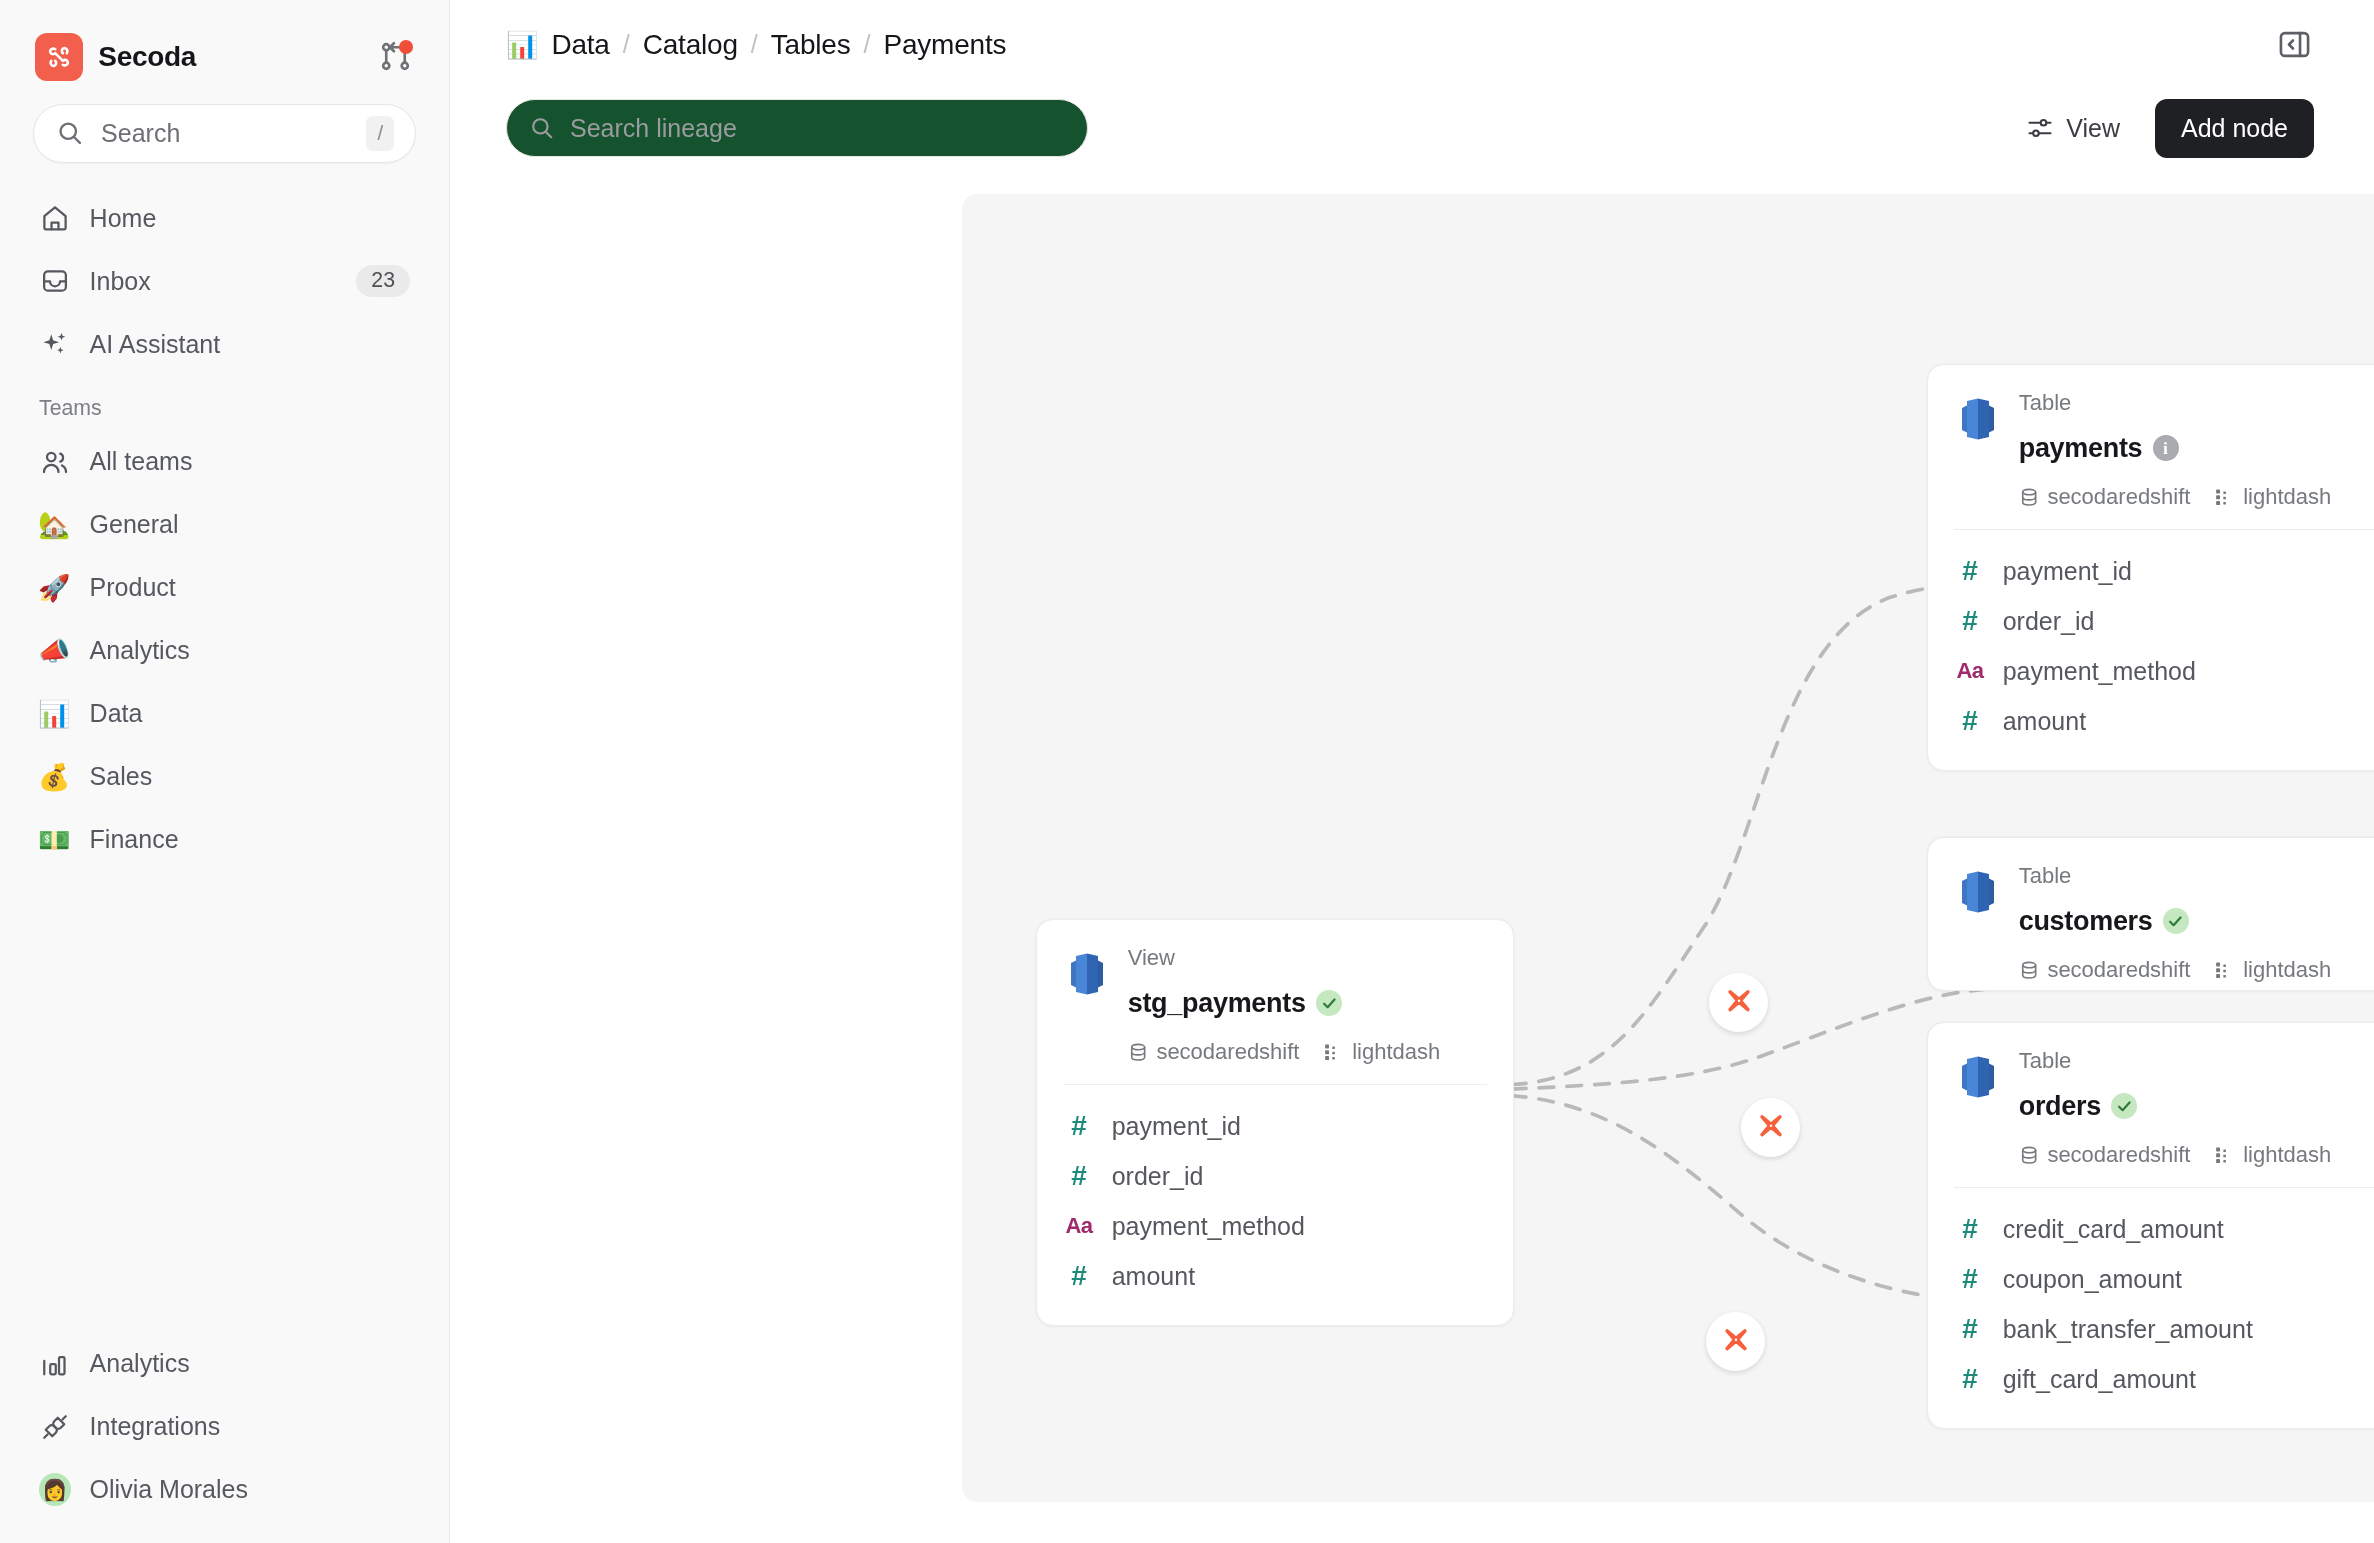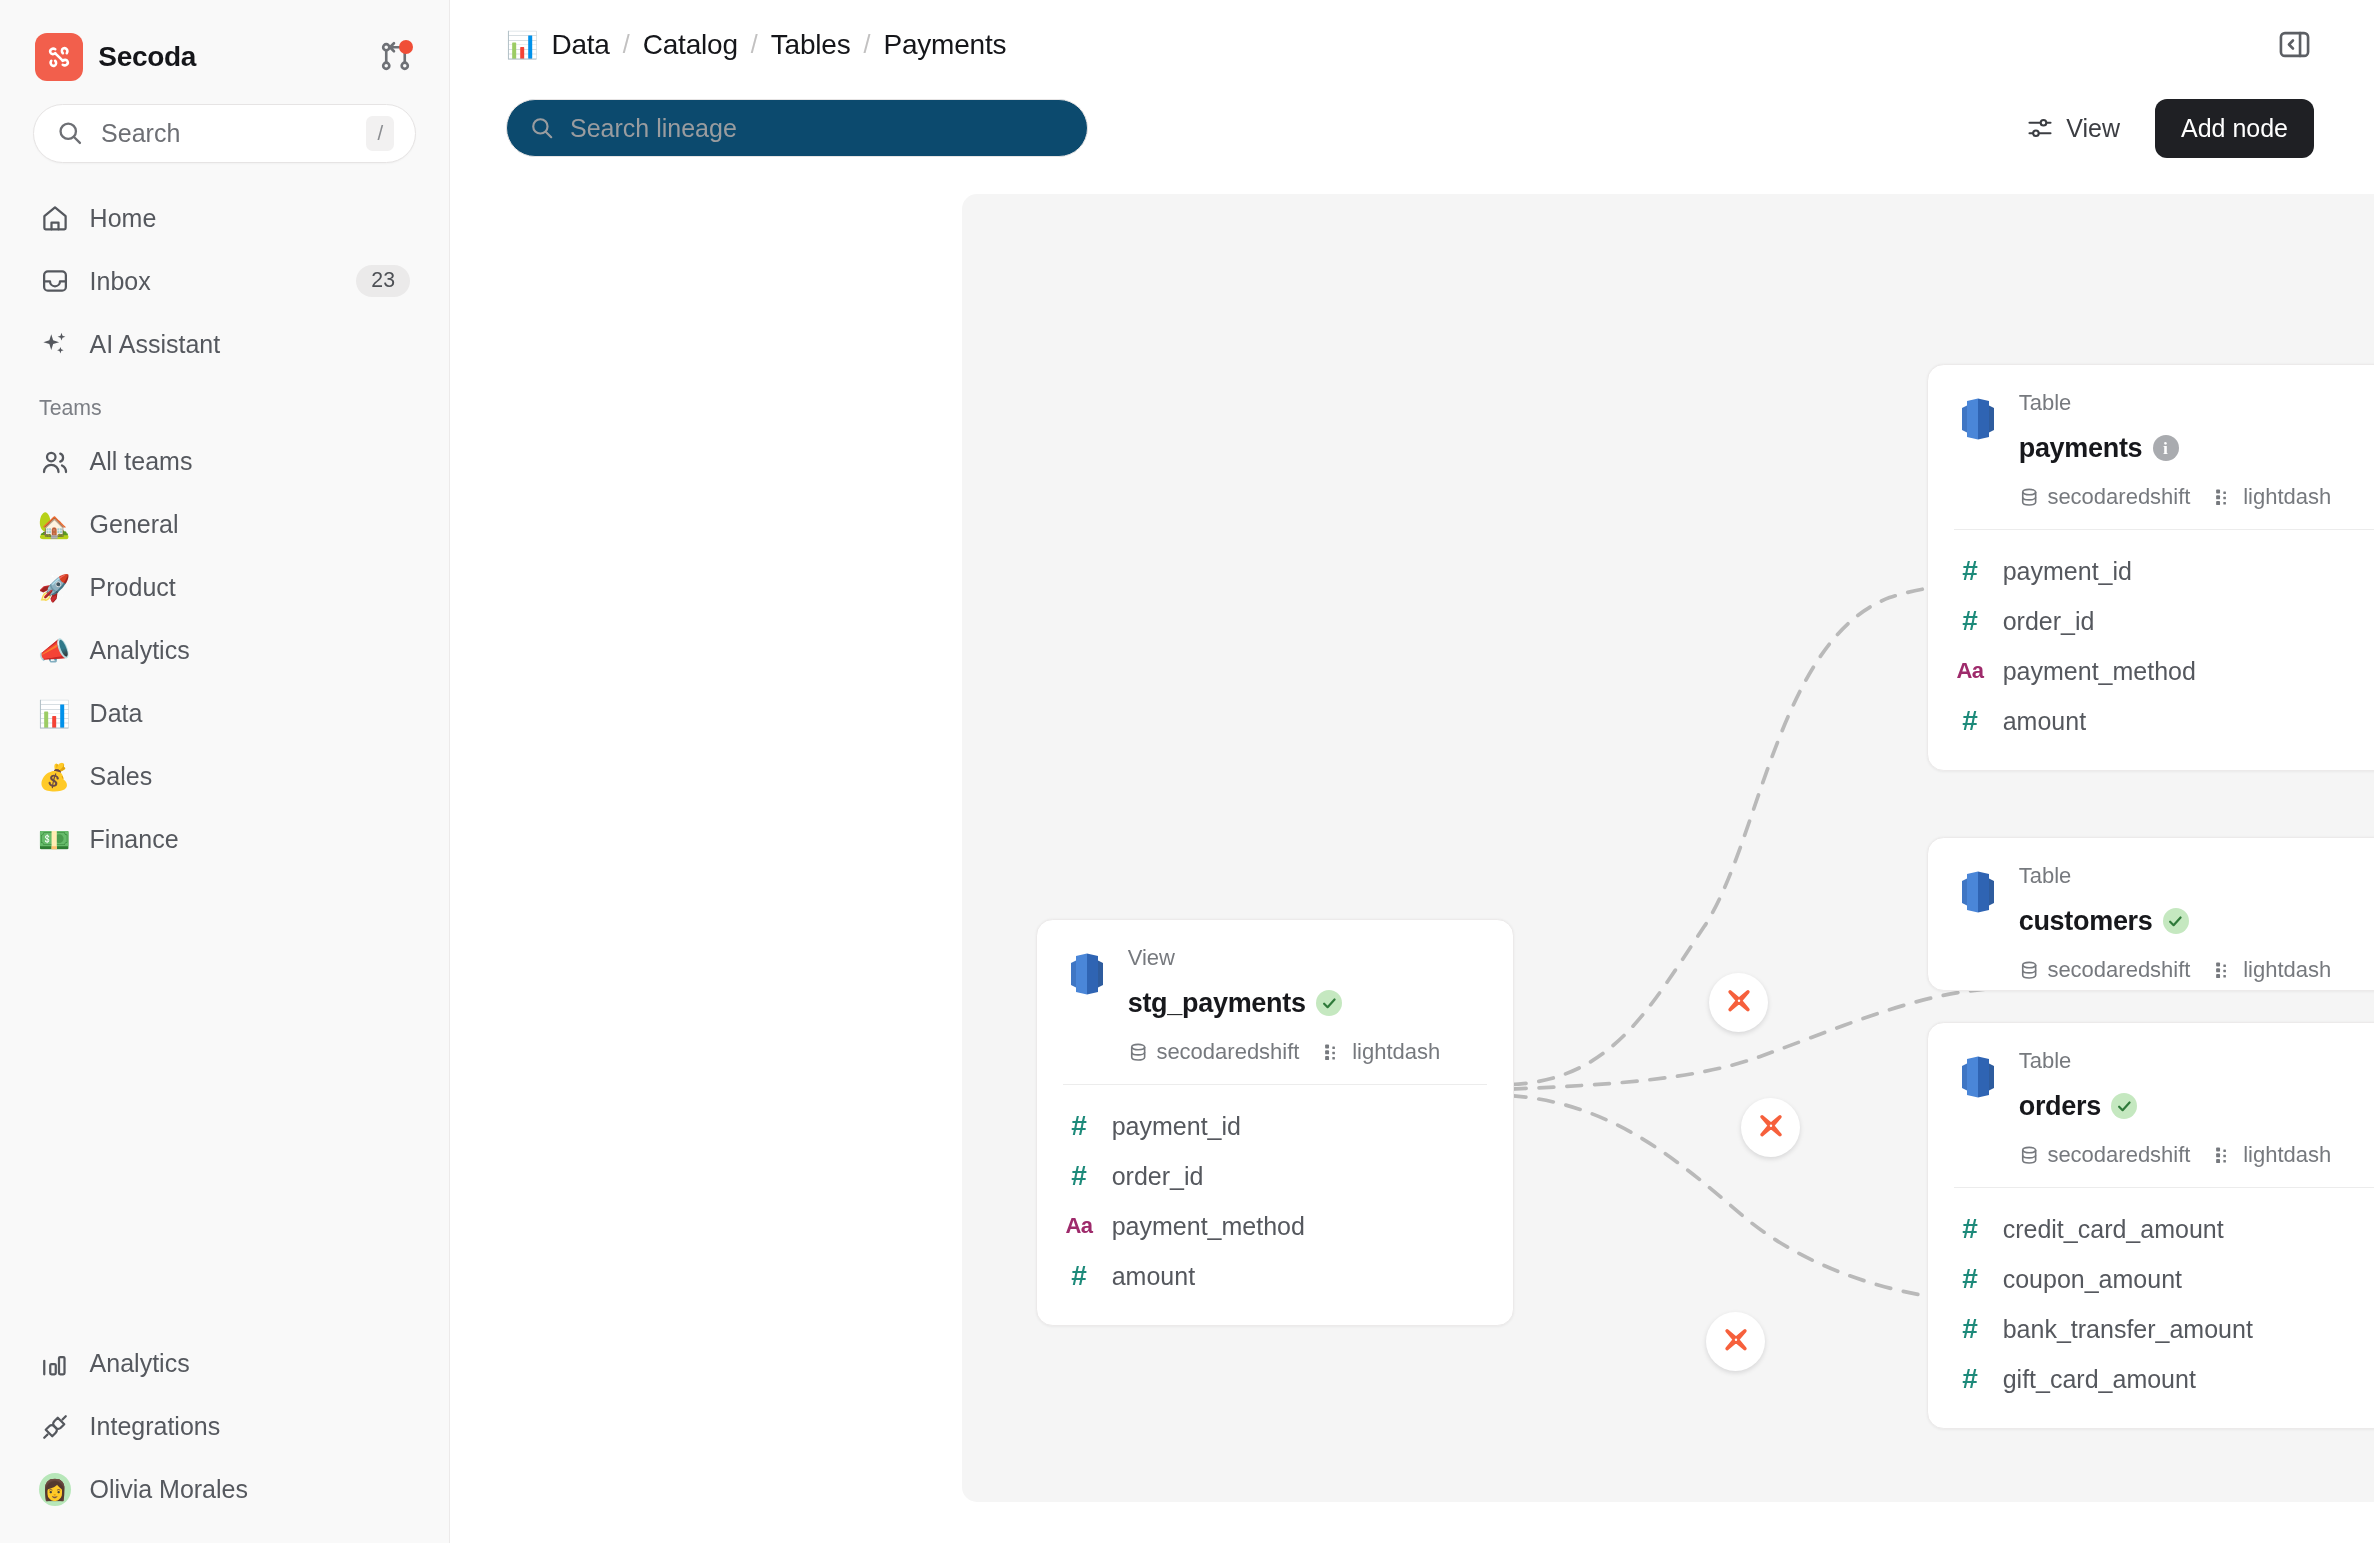--- a/index.html
+++ b/index.html
@@ -100,21 +100,21 @@
     width: 39px; height: 39px; display:flex; align-items:center; justify-content:center; cursor:pointer;
   }
 
   .toolbar {
     height: 78px; display: flex; align-items: center;
     padding: 0 61px 0 56px;
   }
   .lineage-search {
     width: 582px; height: 58px;
     border: 0.9px solid #e6e4e4; border-radius: 32px;
-    background: #0c4a6e;
+    background: #14532d;
     display: flex; align-items: center; gap: 15px;
     padding: 0 22px;
   }
   .lineage-search .ph { font-size: 25px; color: #9a9c9f; }
   .toolbar-spacer { flex: 1 1 auto; }
   .view-btn {
     display: flex; align-items: center; gap: 12px;
     font-size: 25px; color: #3b3d42; cursor: pointer;
     padding: 9.3px 13px; border-radius: 9.3px; margin-right: 22px;
   }

